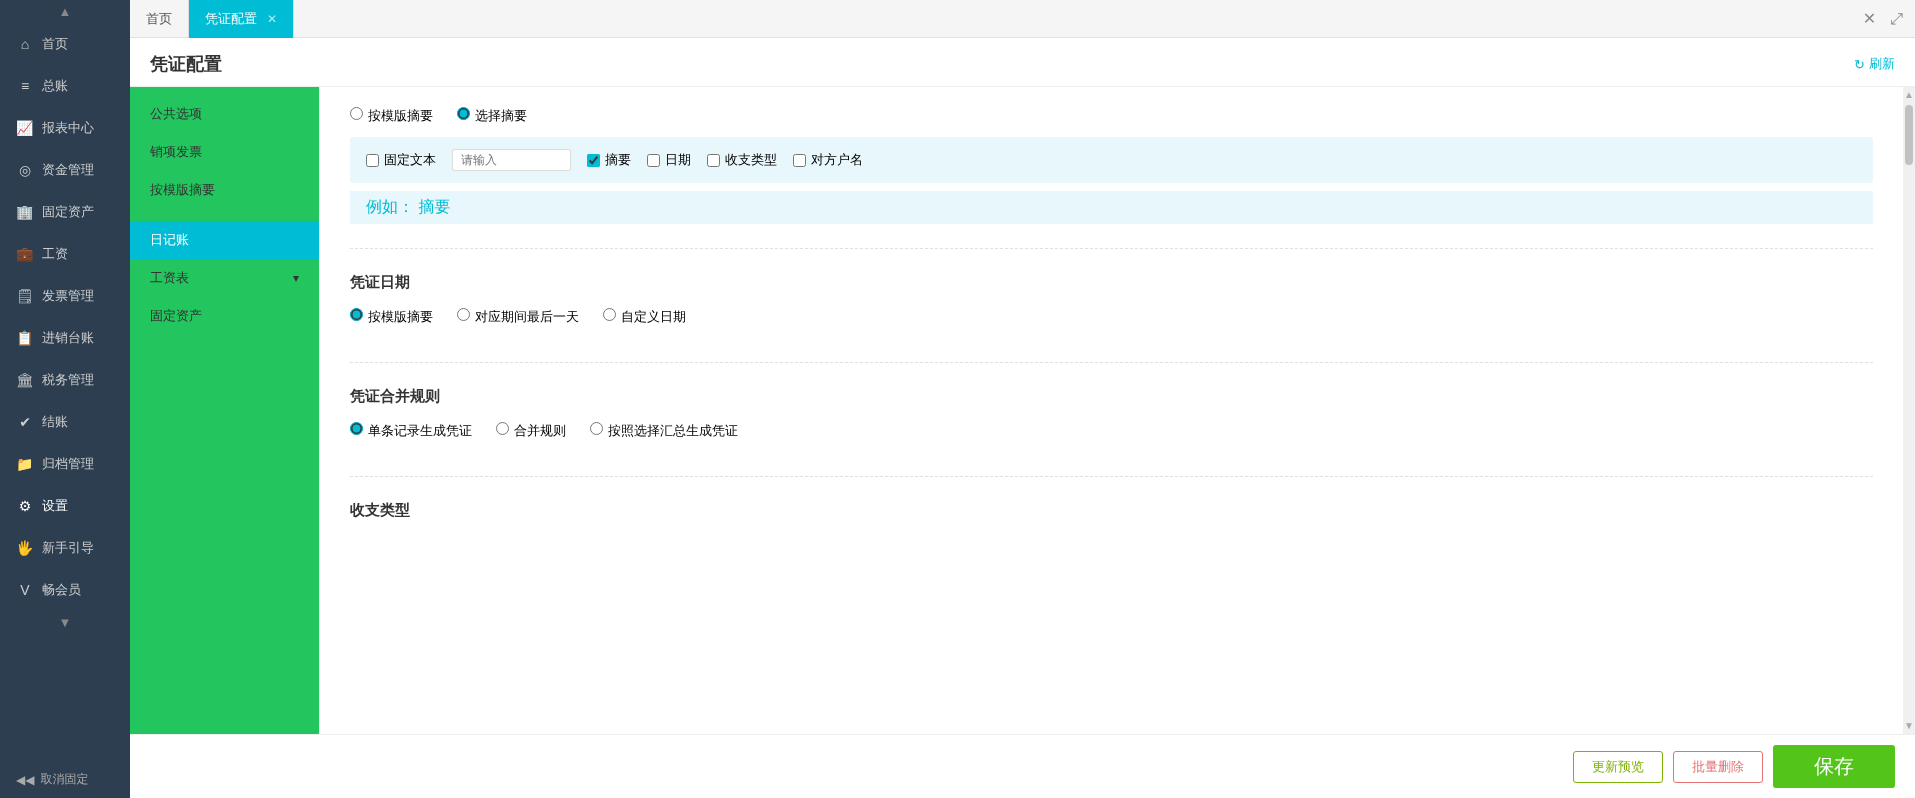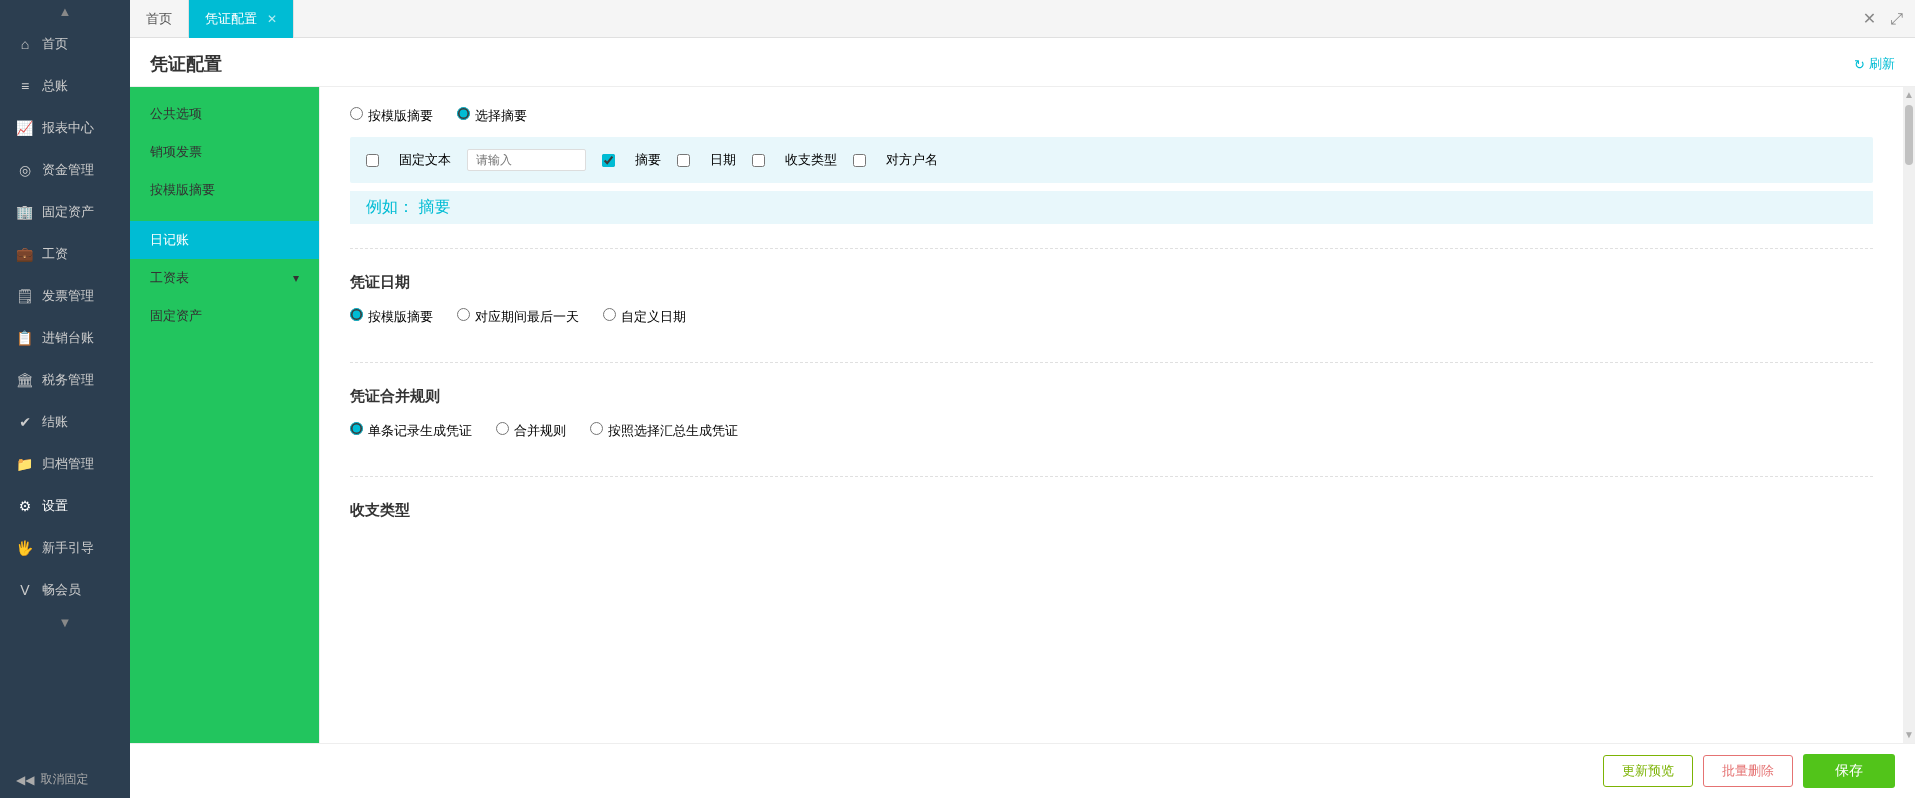--- a/index.html
+++ b/index.html
@@ -205,21 +205,21 @@
       align-items: center;
       gap: 16px;
       padding: 12px 16px;
       background: #e8f7fb;
       border-radius: 2px;
       flex-wrap: wrap;
     }
     .checkbox-option {
       display: flex;
       align-items: center;
-      gap: 20px;
+      gap: 5px;
       cursor: pointer;
     }
     .checkbox-option input[type="checkbox"] {
       accent-color: #00bcd4;
       cursor: pointer;
     }
     .text-input-small {
       border: 1px solid #ddd;
       padding: 3px 8px;
       font-size: 12px;
@@ -260,22 +260,22 @@
       background: #fff;
     }
     .btn-outline-red {
       border: 1px solid #e57373;
       color: #e57373;
       background: #fff;
     }
     .btn-primary {
       background: #52c41a;
       color: #fff;
-      font-size: 14px;
-      padding: 8px 32px;
+      font-size: 20px;
+      padding: 8px 41px;
     }
 
     
     .right-content::-webkit-scrollbar { width: 8px; }
     .right-content::-webkit-scrollbar-thumb { background: #ccc; border-radius: 4px; }
     .right-content::-webkit-scrollbar-track { background: #f0f0f0; }
 
     
     .scroll-track {
       width: 12px;

